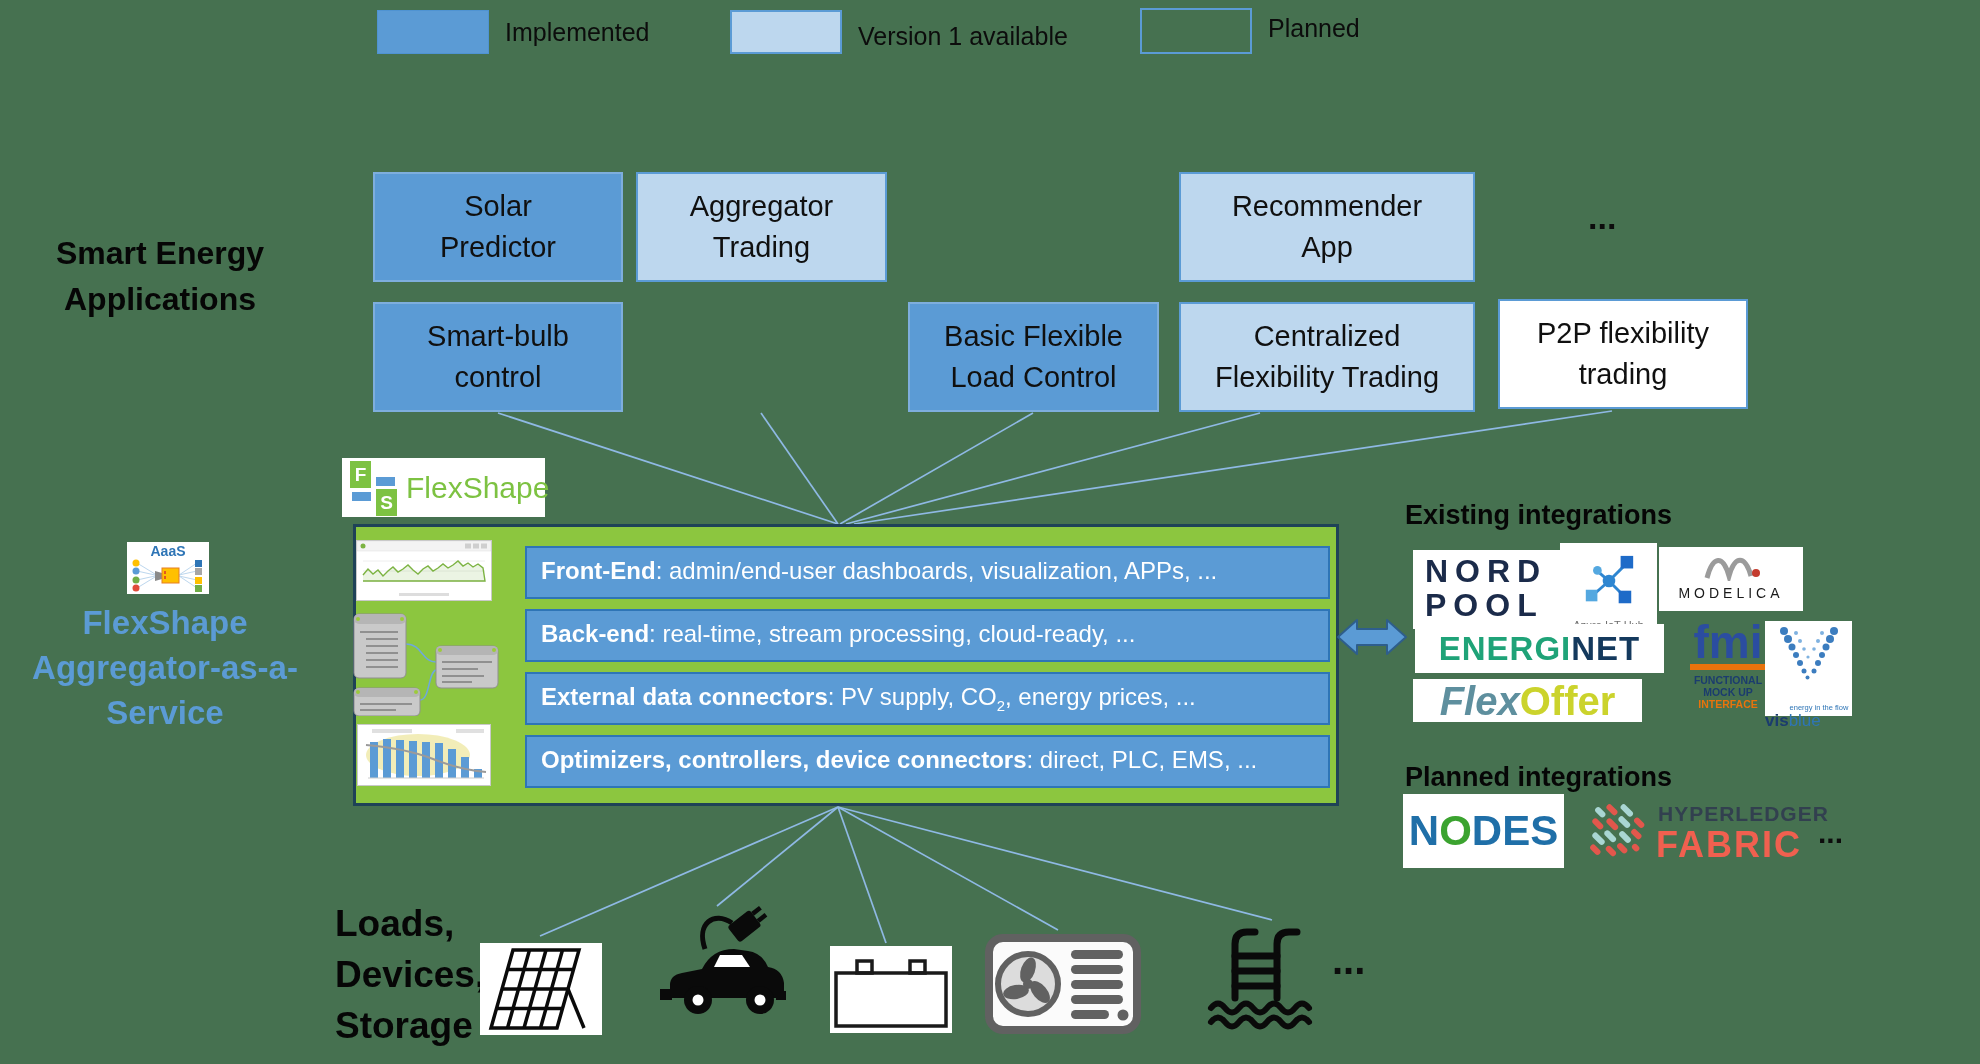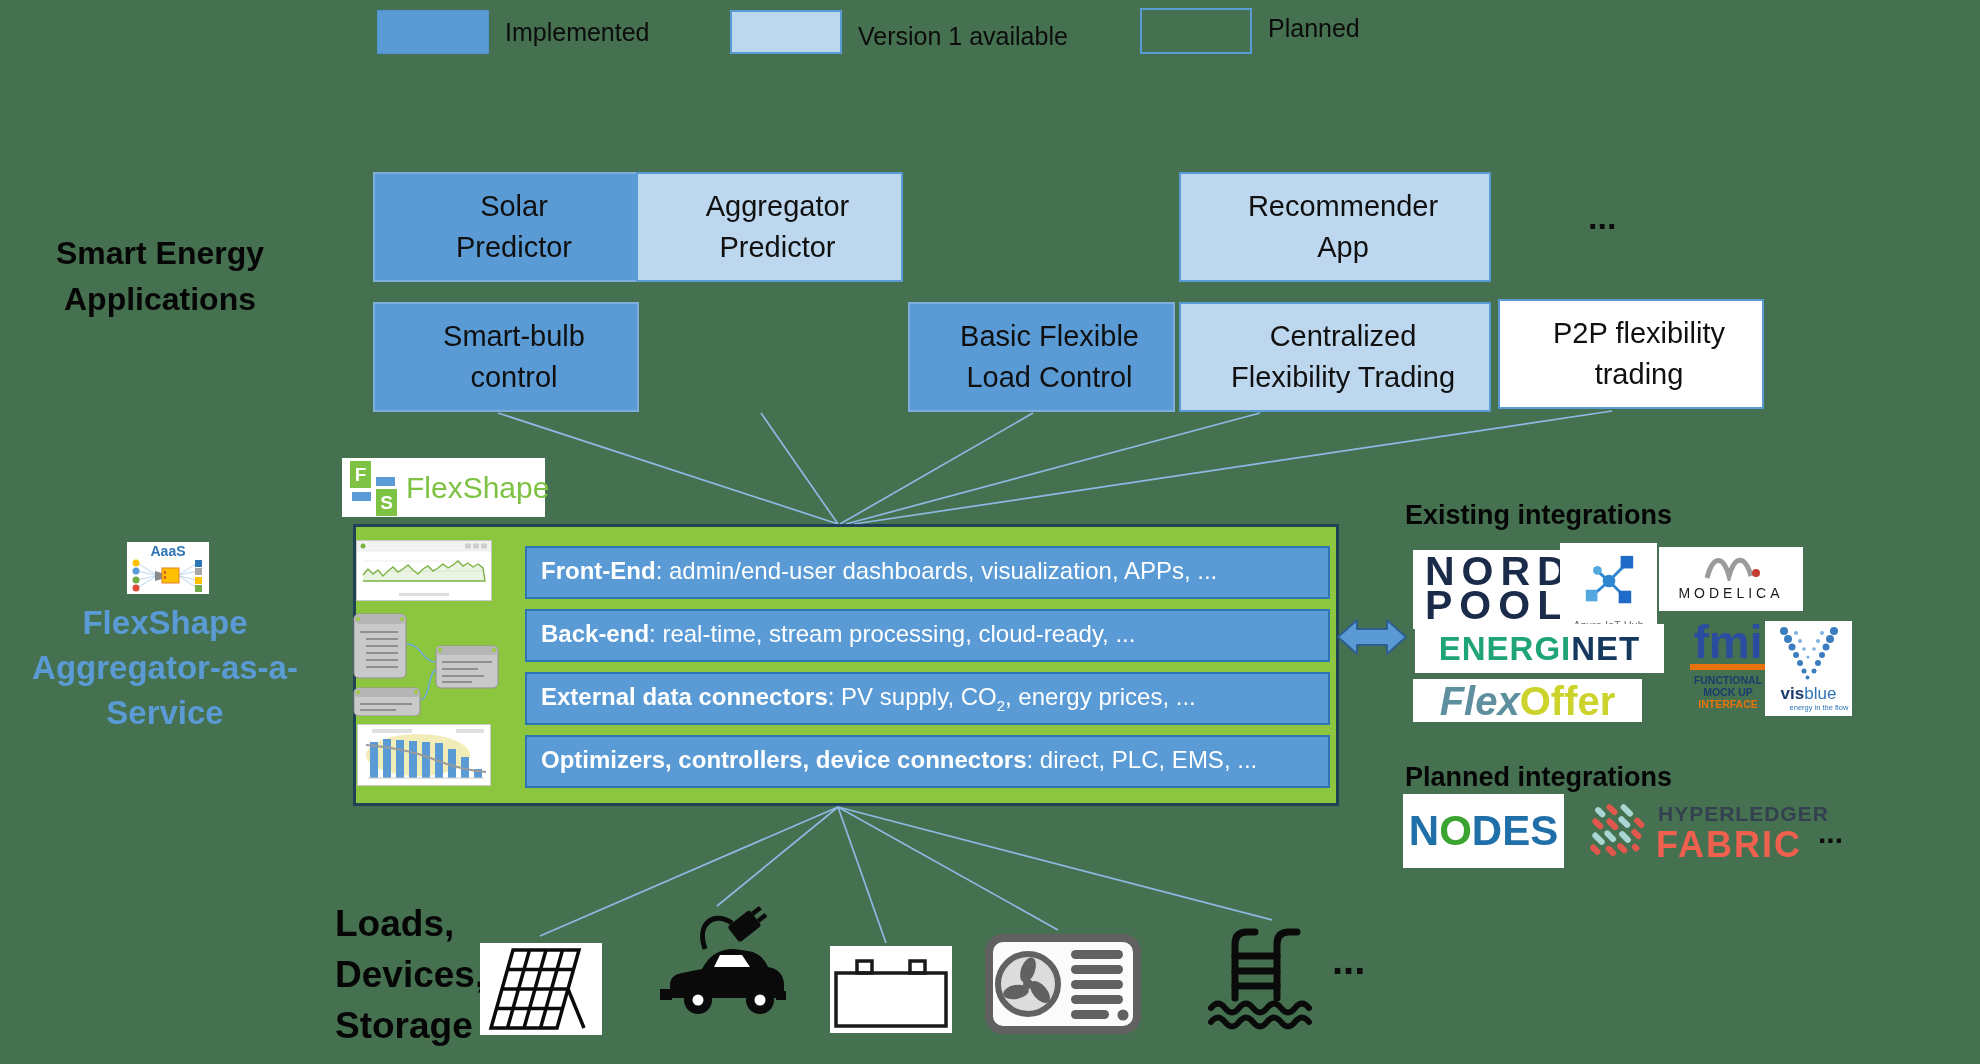--- a/index.html
+++ b/index.html
@@ -8,48 +8,48 @@
   .abs{position:absolute;}
   .prewrap{white-space:pre-line;}
   .card{background:#ffffff;}
   
   .legend-label{font-size:25px;color:#0c0c0c;}
   .sw-implemented{background:#5B9BD5;border:1px solid #4F93D2;}
   .sw-version1{background:#BDD7EE;border:2px solid #5B9BD5;}
   .sw-planned{background:transparent;border:2px solid #5B9BD5;}
   
   .app-box{display:flex;align-items:center;justify-content:center;text-align:center;
-           font-size:29px;line-height:41px;color:#101010;padding-left:16px;}
+           font-size:29px;line-height:41px;color:#101010;}
   .app-implemented{background:#5B9BD5;border:2px solid #7EAEDD;}
   .app-version1{background:#BDD7EE;border:2px solid #5B9BD5;}
   .app-planned{background:#ffffff;border:2px solid #5B9BD5;}
   .ellipsis{font-weight:bold;color:#0c0c0c;}
   
   .h-black{font-weight:bold;color:#060606;}
   .blue-title{font-weight:bold;color:#5B9BD5;font-size:33px;line-height:45px;text-align:center;}
   
   .platform-box{background:#8CC63F;border:3px solid #1F4257;}
   .layer-row{position:absolute;left:525px;width:787px;height:49px;background:#5B9BD5;
              border:2px solid #2E75B6;color:#ffffff;display:flex;align-items:center;
              padding-left:14px;font-size:24px;}
   .layer-row b{font-weight:bold;}
   .layer-sub{font-size:0.62em;vertical-align:sub;}
   
   .fs-sq{position:absolute;background:#7DC242;color:#fff;font-weight:bold;font-size:19px;
          display:flex;align-items:center;justify-content:center;width:21px;height:27px;}
   .fs-bar{position:absolute;background:#5B9BD5;height:9px;width:19px;}
   
-  .nordpool{font-size:41px;line-height:34px;font-weight:bold;letter-spacing:7px;color:#1B2B4A;padding:4px 0 0 12px;}
+  .nordpool{font-size:32px;line-height:34px;font-weight:bold;letter-spacing:7px;color:#1B2B4A;padding:4px 0 0 12px;}
   .azure-label{font-size:11px;color:#6F6F6F;text-align:center;}
   .modelica-text{font-size:14px;font-weight:500;letter-spacing:4px;color:#1a1a1a;text-align:center;}
   .energinet{display:flex;align-items:center;justify-content:center;font-size:33px;font-weight:bold;letter-spacing:1px;}
   .fmi-big{font-size:46px;font-weight:bold;color:#2B4DA0;line-height:44px;border-bottom:6px solid #E8730C;display:inline-block;padding:0 4px;}
   .fmi-small{font-size:10.5px;font-weight:bold;line-height:12px;color:#1B3C6E;}
   .fmi-orange{color:#E8730C;}
-  .visblue-line{font-size:17px;text-align:center;line-height:17px;}
+  .visblue-line{font-size:17px;text-align:left;line-height:17px;margin-top:27px;}
   .visblue-tag{font-size:7.5px;color:#2E75B6;text-align:center;}
   .flexoffer{display:flex;align-items:baseline;justify-content:center;font-size:40px;font-weight:bold;}
   .nodes{display:flex;align-items:center;justify-content:center;font-size:42px;font-weight:bold;color:#1F6FA8;}
   .hl-top{font-size:21px;font-weight:bold;letter-spacing:1px;color:#32404F;}
   .hl-bottom{font-size:36px;font-weight:bold;letter-spacing:2px;color:#F0604F;}
   svg{display:block;}
 </style>
 </head>
 <body>
 
@@ -76,21 +76,21 @@
   <div class="abs legend-label" style="left:858px;top:22px">Version 1 available</div>
   <div class="abs sw-planned" style="left:1140px;top:8px;width:108px;height:42px"></div>
   <div class="abs legend-label" style="left:1268px;top:14px">Planned</div>
 
   <div class="abs h-black prewrap" style="left:35px;top:230px;width:250px;font-size:32px;line-height:46px;text-align:center">Smart Energy
 Applications</div>
 
   <div class="abs app-box app-implemented prewrap" style="left:373px;top:172px;width:246px;height:106px"><span>Solar
 Predictor</span></div>
   <div class="abs app-box app-version1 prewrap" style="left:636px;top:172px;width:247px;height:106px"><span>Aggregator
-Predictor</span></div>
+Trading</span></div>
   <div class="abs app-box app-version1 prewrap" style="left:1179px;top:172px;width:292px;height:106px"><span>Recommender
 App</span></div>
   <div class="abs ellipsis" style="left:1588px;top:198px;font-size:34px">...</div>
 
   <div class="abs app-box app-implemented prewrap" style="left:373px;top:302px;width:246px;height:106px"><span>Smart-bulb
 control</span></div>
   <div class="abs app-box app-implemented prewrap" style="left:908px;top:302px;width:247px;height:106px"><span>Basic Flexible
 Load Control</span></div>
   <div class="abs app-box app-version1 prewrap" style="left:1179px;top:302px;width:292px;height:106px"><span>Centralized
 Flexibility Trading</span></div>

